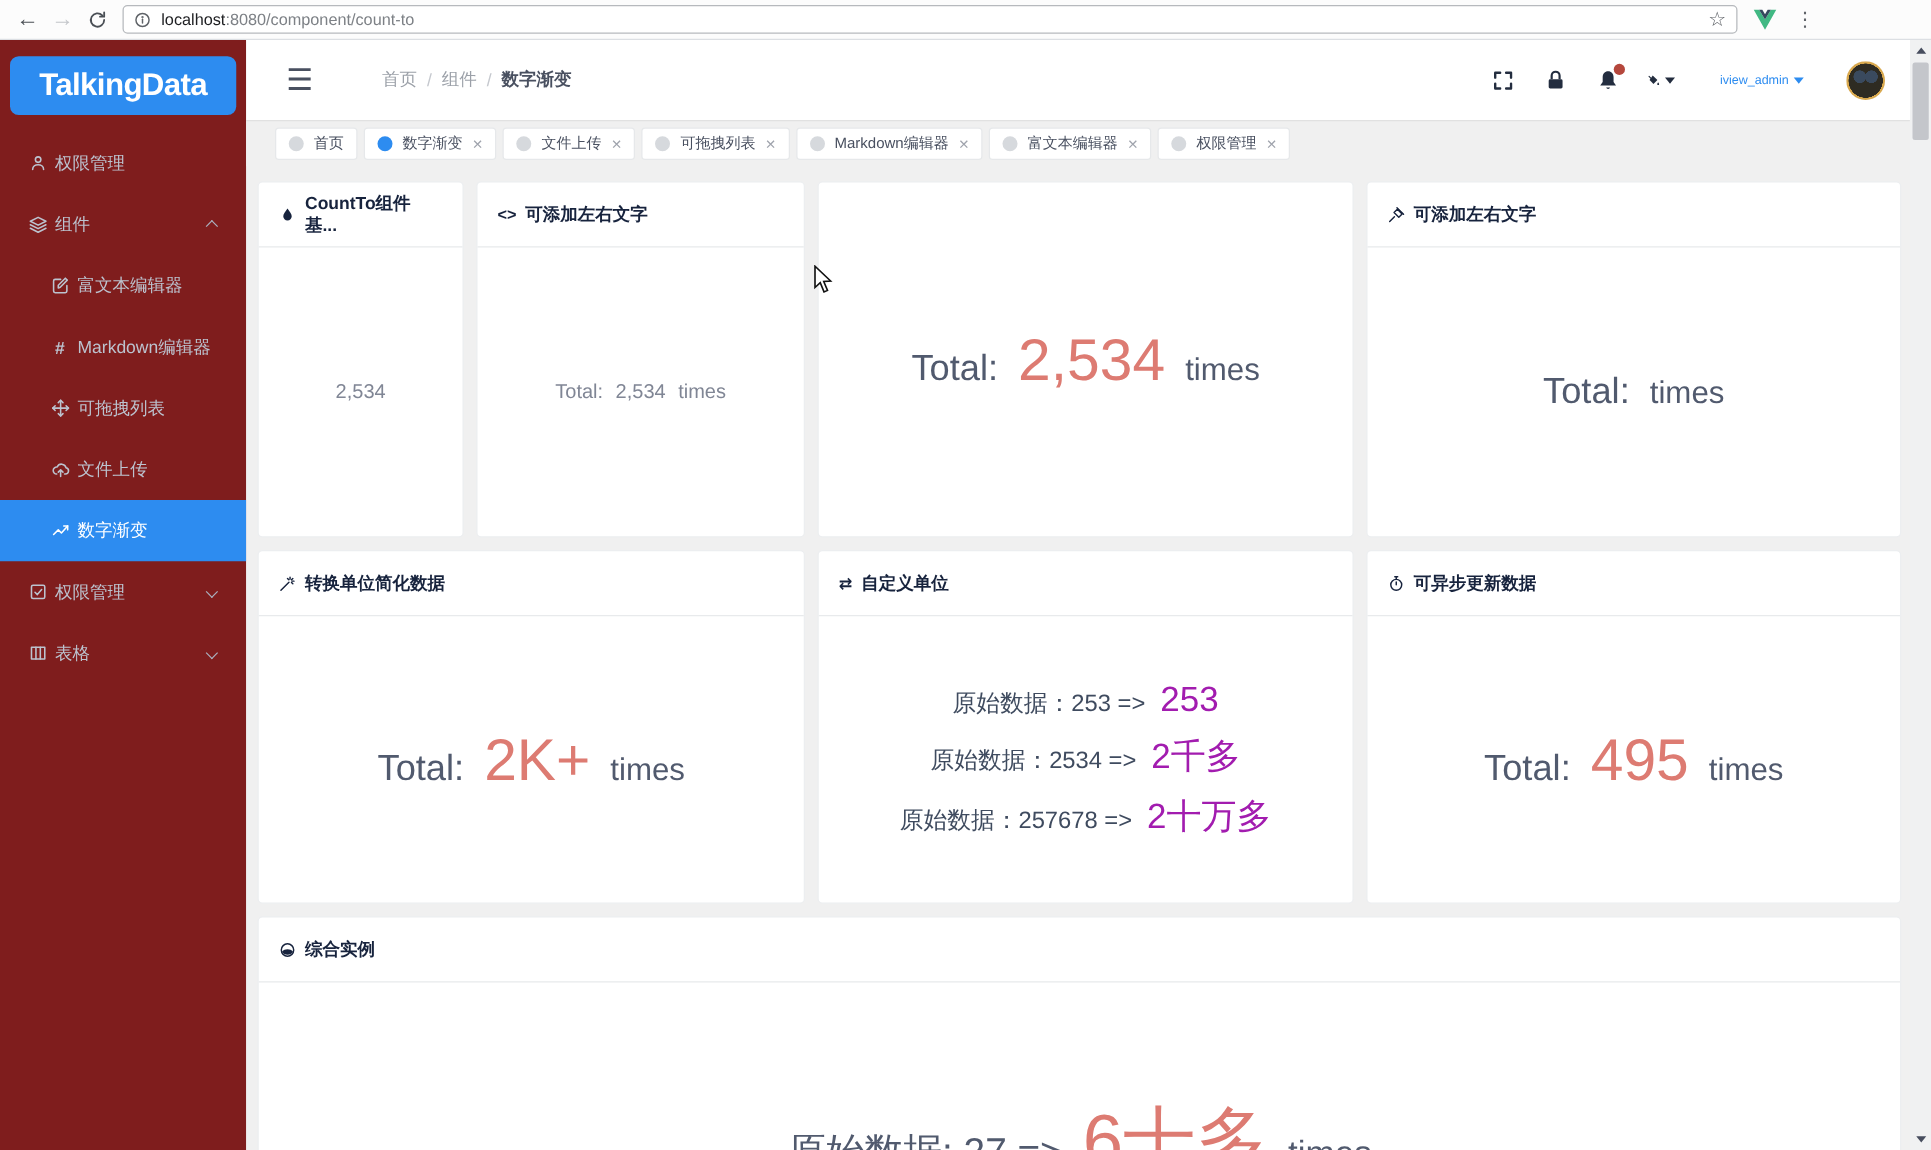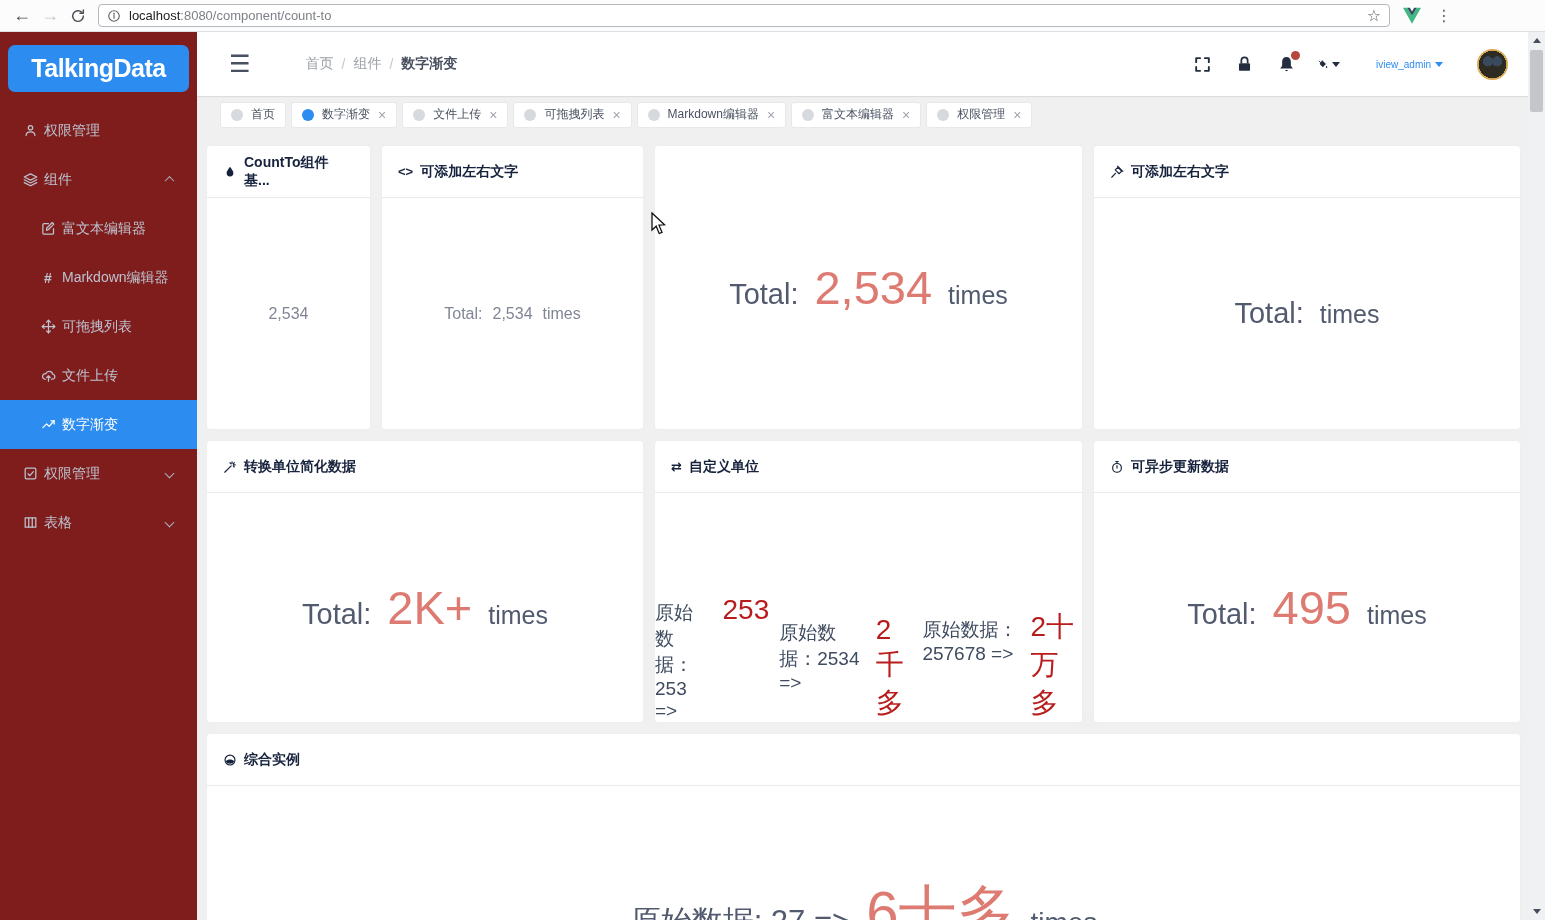--- a/index.html
+++ b/index.html
@@ -81,24 +81,24 @@
   .w-unit  { width:429px; height:283px; }
   .w-async { width:428px; height:283px; }
   .w-comb  { width:1315px; height:240px; }
 
   .plain-stat { font-size:16px; color:#808695; display:flex; gap:10px; align-items:baseline; }
   .big-stat { display:flex; align-items:baseline; gap:16px; }
   .big-stat .pre { font-size:29px; color:#515a6e; }
   .big-stat .num { font-size:47px; color:#dd7b72; }
   .big-stat .suf { font-size:25px; color:#515a6e; }
 
-  .unit-body { flex-direction:row; gap:10px;align-items:flex-end; }
+  .unit-body { flex-direction:column; gap:10px; }
   .unit-row { display:flex; align-items:baseline; gap:12px; }
   .unit-row .ul { font-size:19px; color:#3f4b5f; }
-  .unit-row .uv { font-size:28px; color:#b91c1c; }
+  .unit-row .uv { font-size:28px; color:#a21caf; }
 
   .comb-body { align-items:flex-start; justify-content:center; }
   .comb-line { display:flex; align-items:baseline; gap:16px; margin-top:88px; }
   .comb-line .cl { font-size:31px; color:#515a6e; }
   .comb-line .cv { font-size:58px; color:#dd7b72; }
   .comb-line .cs { font-size:28px; color:#515a6e; }
 
   
   .cursor { position:absolute; left:651px; top:212px; z-index:50; pointer-events:none; }
 </style>

